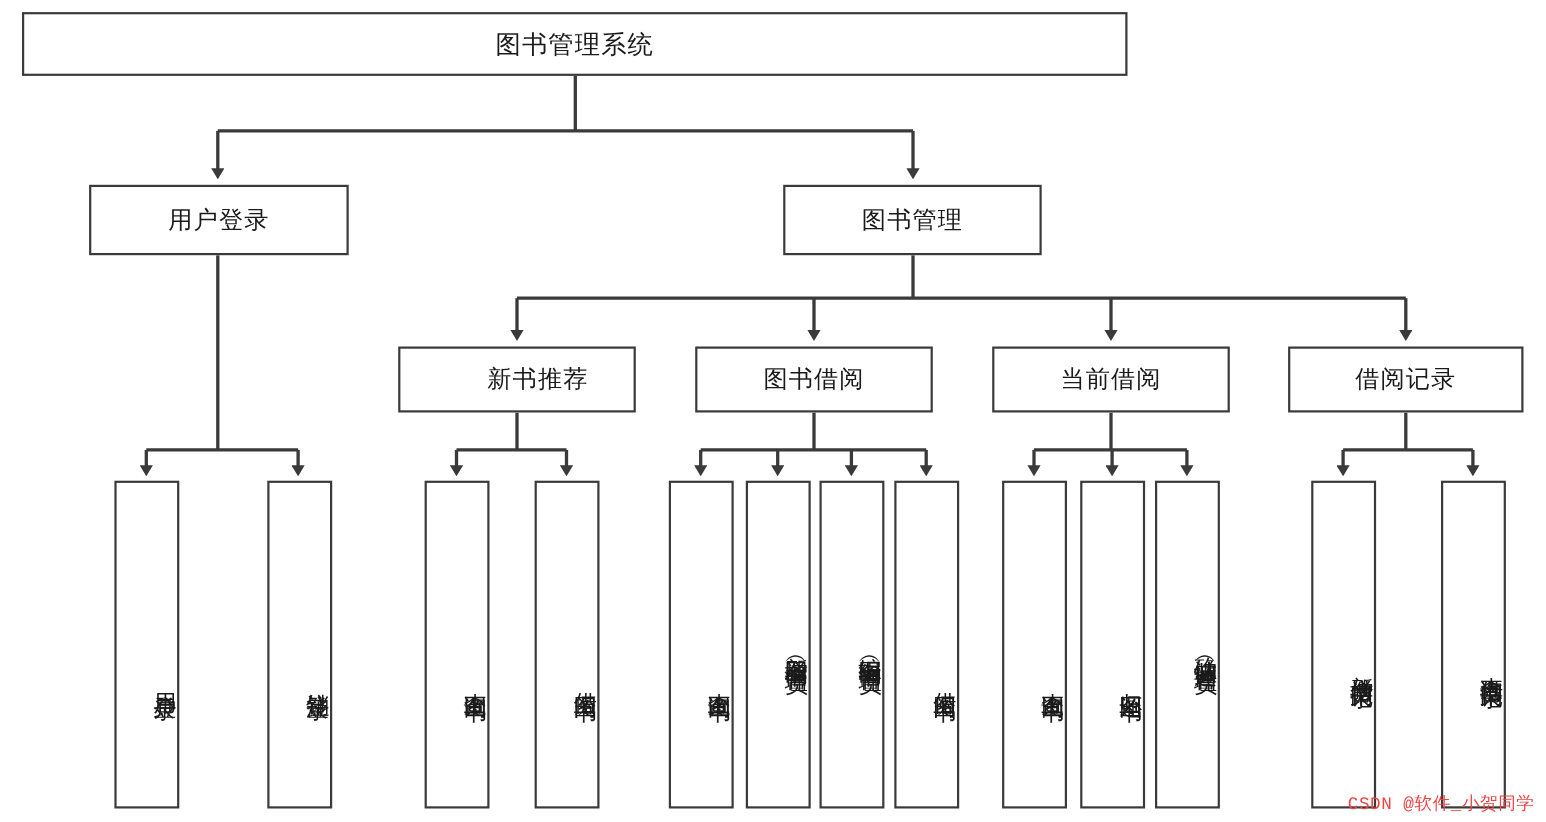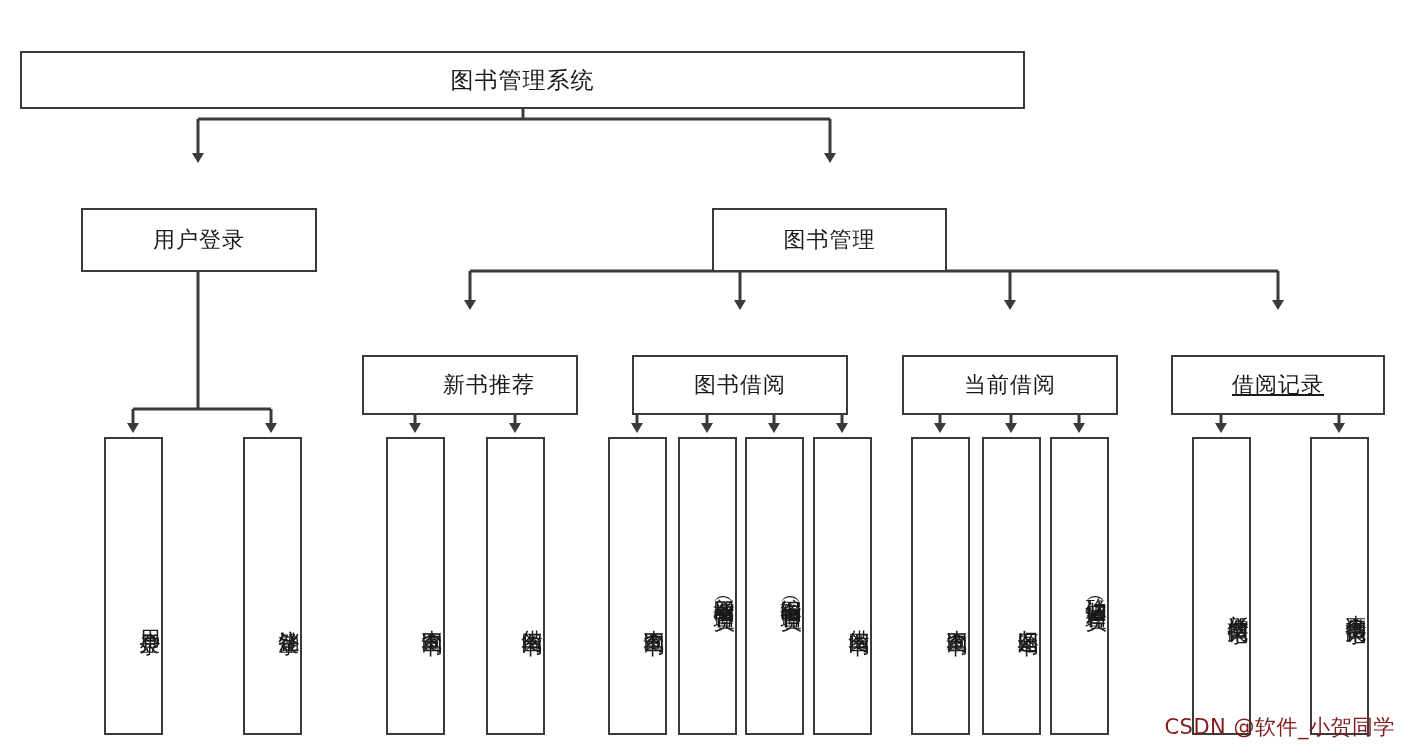--- a/index.html
+++ b/index.html
@@ -32,21 +32,20 @@
     background: #ffffff;
     display: flex;
     align-items: center;
     justify-content: center;
     color: #1a1a1a;
   }
   .node-h {
     font-size: 22px;
     letter-spacing: 1px;
     white-space: nowrap;
-    margin-top: 40px;
   }
   .node-root {
     font-size: 23px;
   }
   .node-leaf {
     font-size: 21px;
     line-height: 1.06;
     writing-mode: vertical-rl;
     text-orientation: upright;
     letter-spacing: 2px;
@@ -55,24 +54,25 @@
     padding-top: 10px;
     overflow: hidden;
   }
   .node-leaf.short  { padding-top: 62px; }
   .node-leaf.mid    { padding-top: 36px; }
   .node-leaf.tall   { padding-top: 8px; }
   .watermark {
     position: absolute;
     right: 10px;
     bottom: 6px;
-    font-size: 21px;
-    color: #7f1d1d;
+    font-size: 16px;
+    color: #ef4444;
     white-space: nowrap;
     letter-spacing: 0.5px;
+    font-family: Liberation Mono, monospace;
   }
 </style>
 </head>
 <body>
 
 <div id="canvas">
 
   <svg class="wires" viewBox="0 0 1405 747" xmlns="http://www.w3.org/2000/svg">
     <defs>
       <marker id="arrow" markerWidth="10" markerHeight="12" refX="1" refY="6" orient="auto" markerUnits="userSpaceOnUse">
@@ -136,21 +136,21 @@
 
   <div class="node node-h" style="left:362px;top:315px;width:216px;height:60px;padding-left:38px;">
     <span>新书推荐</span>
   </div>
   <div class="node node-h" style="left:902px;top:315px;width:216px;height:60px;">
     <span>当前借阅</span>
   </div>
   <div class="node node-h" style="left:632px;top:315px;width:216px;height:60px;">
     <span>图书借阅</span>
   </div>
-  <div class="node node-h" style="left:1171px;top:315px;width:214px;height:60px;text-decoration:underline;">
+  <div class="node node-h" style="left:1171px;top:315px;width:214px;height:60px;">
     <span>借阅记录</span>
   </div>
 
   <div class="node node-leaf short" style="left:104px;top:437px;width:59px;height:298px;">
     <span>用户登录</span>
   </div>
   <div class="node node-leaf short" style="left:243px;top:437px;width:59px;height:298px;">
     <span>注销登录</span>
   </div>
   <div class="node node-leaf short" style="left:386px;top:437px;width:59px;height:298px;">

